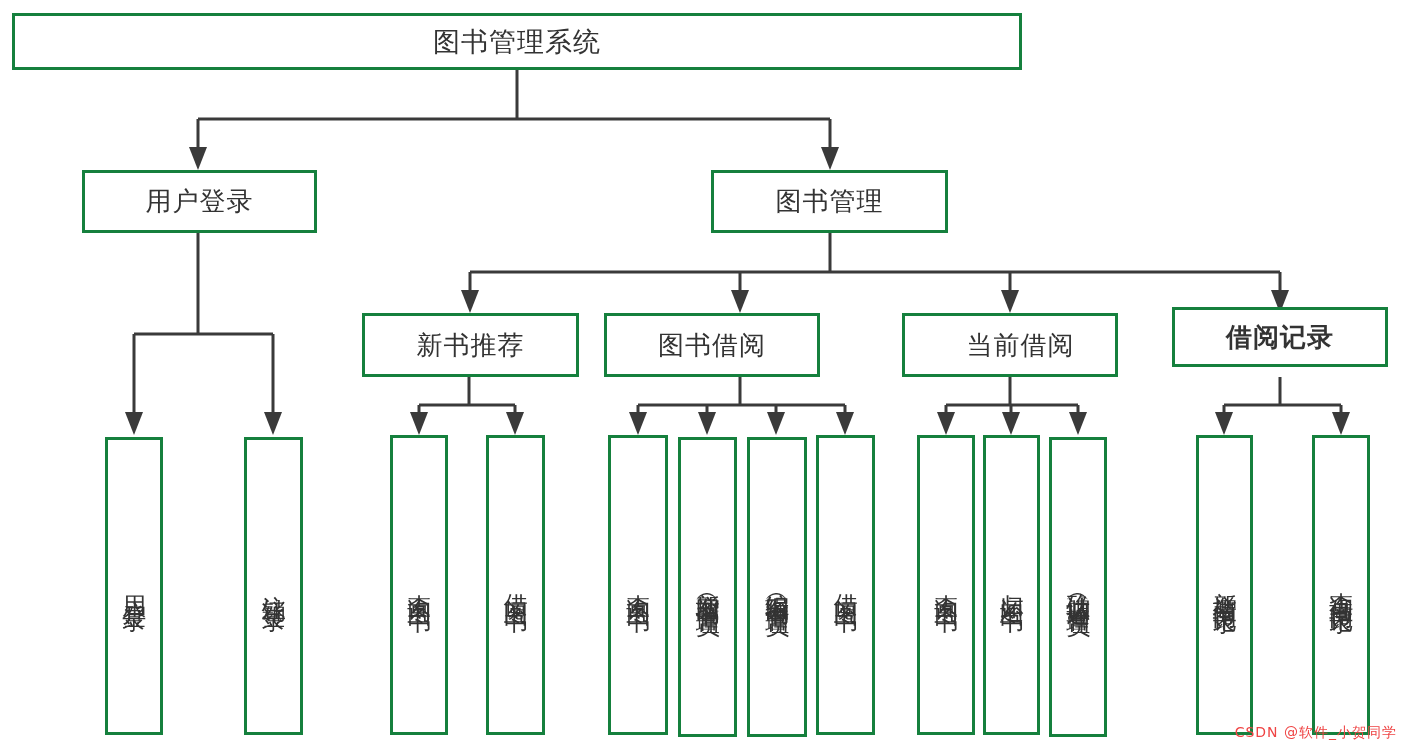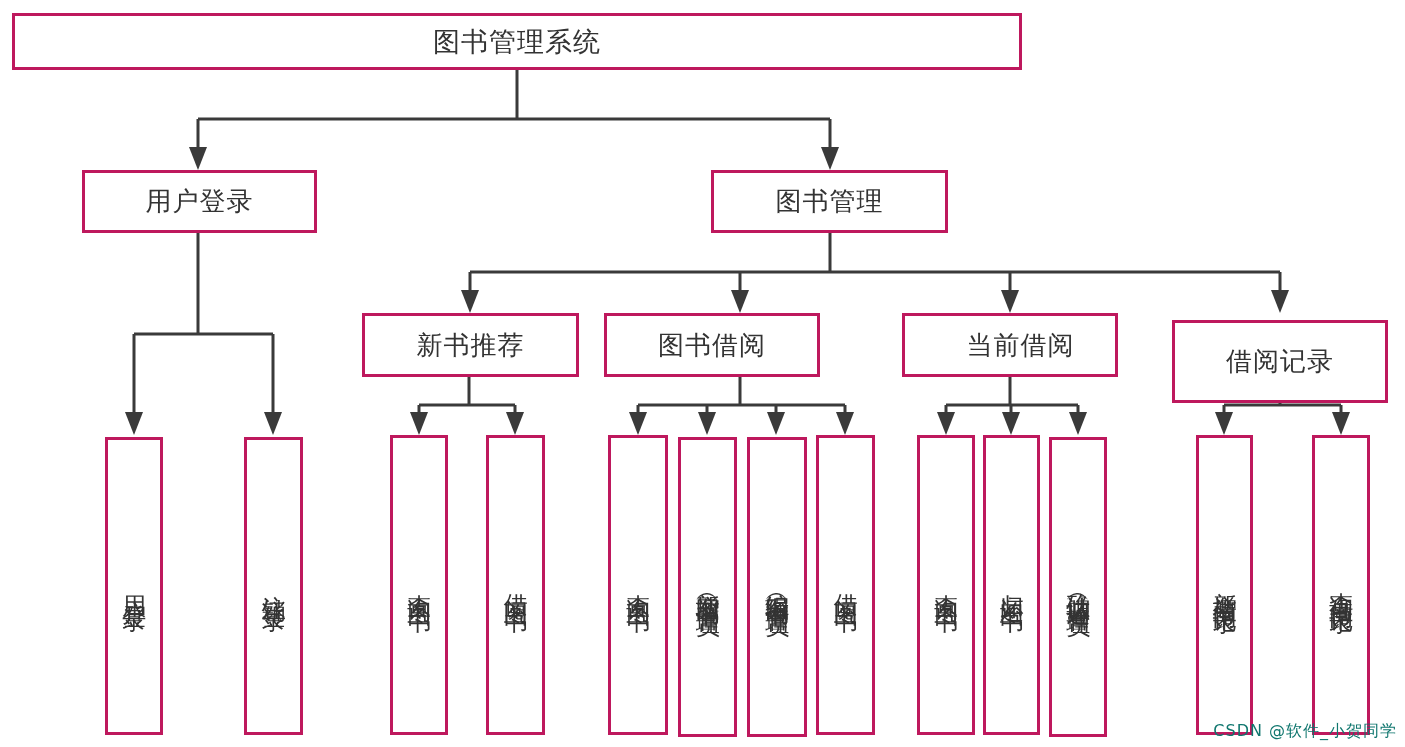--- a/index.html
+++ b/index.html
@@ -13,43 +13,43 @@
   }
   .connector-layer {
     position: absolute;
     left: 0; top: 0;
     width: 1405px; height: 747px;
     z-index: 1;
   }
   .box {
     position: absolute;
     box-sizing: border-box;
-    border: 3px solid #be185d;
+    border: 3px solid #15803d;
     background: #ffffff;
     color: #333333;
     display: flex;
     align-items: center;
     justify-content: center;
     z-index: 2;
   }
   .h-label { font-size: 26px; letter-spacing: 1px; white-space: nowrap; }
   .leaf {
     writing-mode: vertical-lr;
     font-size: 24px;
     letter-spacing: 5px;
     line-height: 1.1;
     text-align: center;
   }
   .leaf span { display: inline-block; }
   .watermark {
     position: absolute;
     right: 8px;
     bottom: 5px;
-    font-size: 16px;
-    color: #0f766e;
+    font-size: 14px;
+    color: #ef4444;
     letter-spacing: 1px;
     z-index: 5;
     white-space: nowrap;
   }
 </style>
 </head>
 <body>
 
 <div class="canvas">
 
@@ -117,21 +117,21 @@
   </svg>
 
   <div class="box h-label" style="left:12px; top:13px; width:1010px; height:57px; font-size:27px;">图书管理系统</div>
 
   <div class="box h-label" style="left:82px; top:170px; width:235px; height:63px;">用户登录</div>
   <div class="box h-label" style="left:711px; top:170px; width:237px; height:63px;text-align:right;">图书管理</div>
 
   <div class="box h-label" style="left:362px; top:313px; width:217px; height:64px;">新书推荐</div>
   <div class="box h-label" style="left:604px; top:313px; width:216px; height:64px;">图书借阅</div>
   <div class="box h-label" style="left:902px; top:313px; width:216px; height:64px;padding-left:21px;">当前借阅</div>
-  <div class="box h-label" style="left:1172px; top:320px; width:216px; height:83px;">借阅记录</div>
+  <div class="box h-label" style="left:1172px; top:307px; width:216px; height:60px;font-weight:bold;">借阅记录</div>
 
   <div class="box leaf" style="left:105px; top:437px; width:58px; height:298px;">
     <span>用户登录</span>
   </div>
   <div class="box leaf" style="left:244px; top:437px; width:59px; height:298px;">
     <span>注销登录</span>
   </div>
 
   <div class="box leaf" style="left:390px; top:435px; width:58px; height:300px;">
     <span>查询图书</span>

